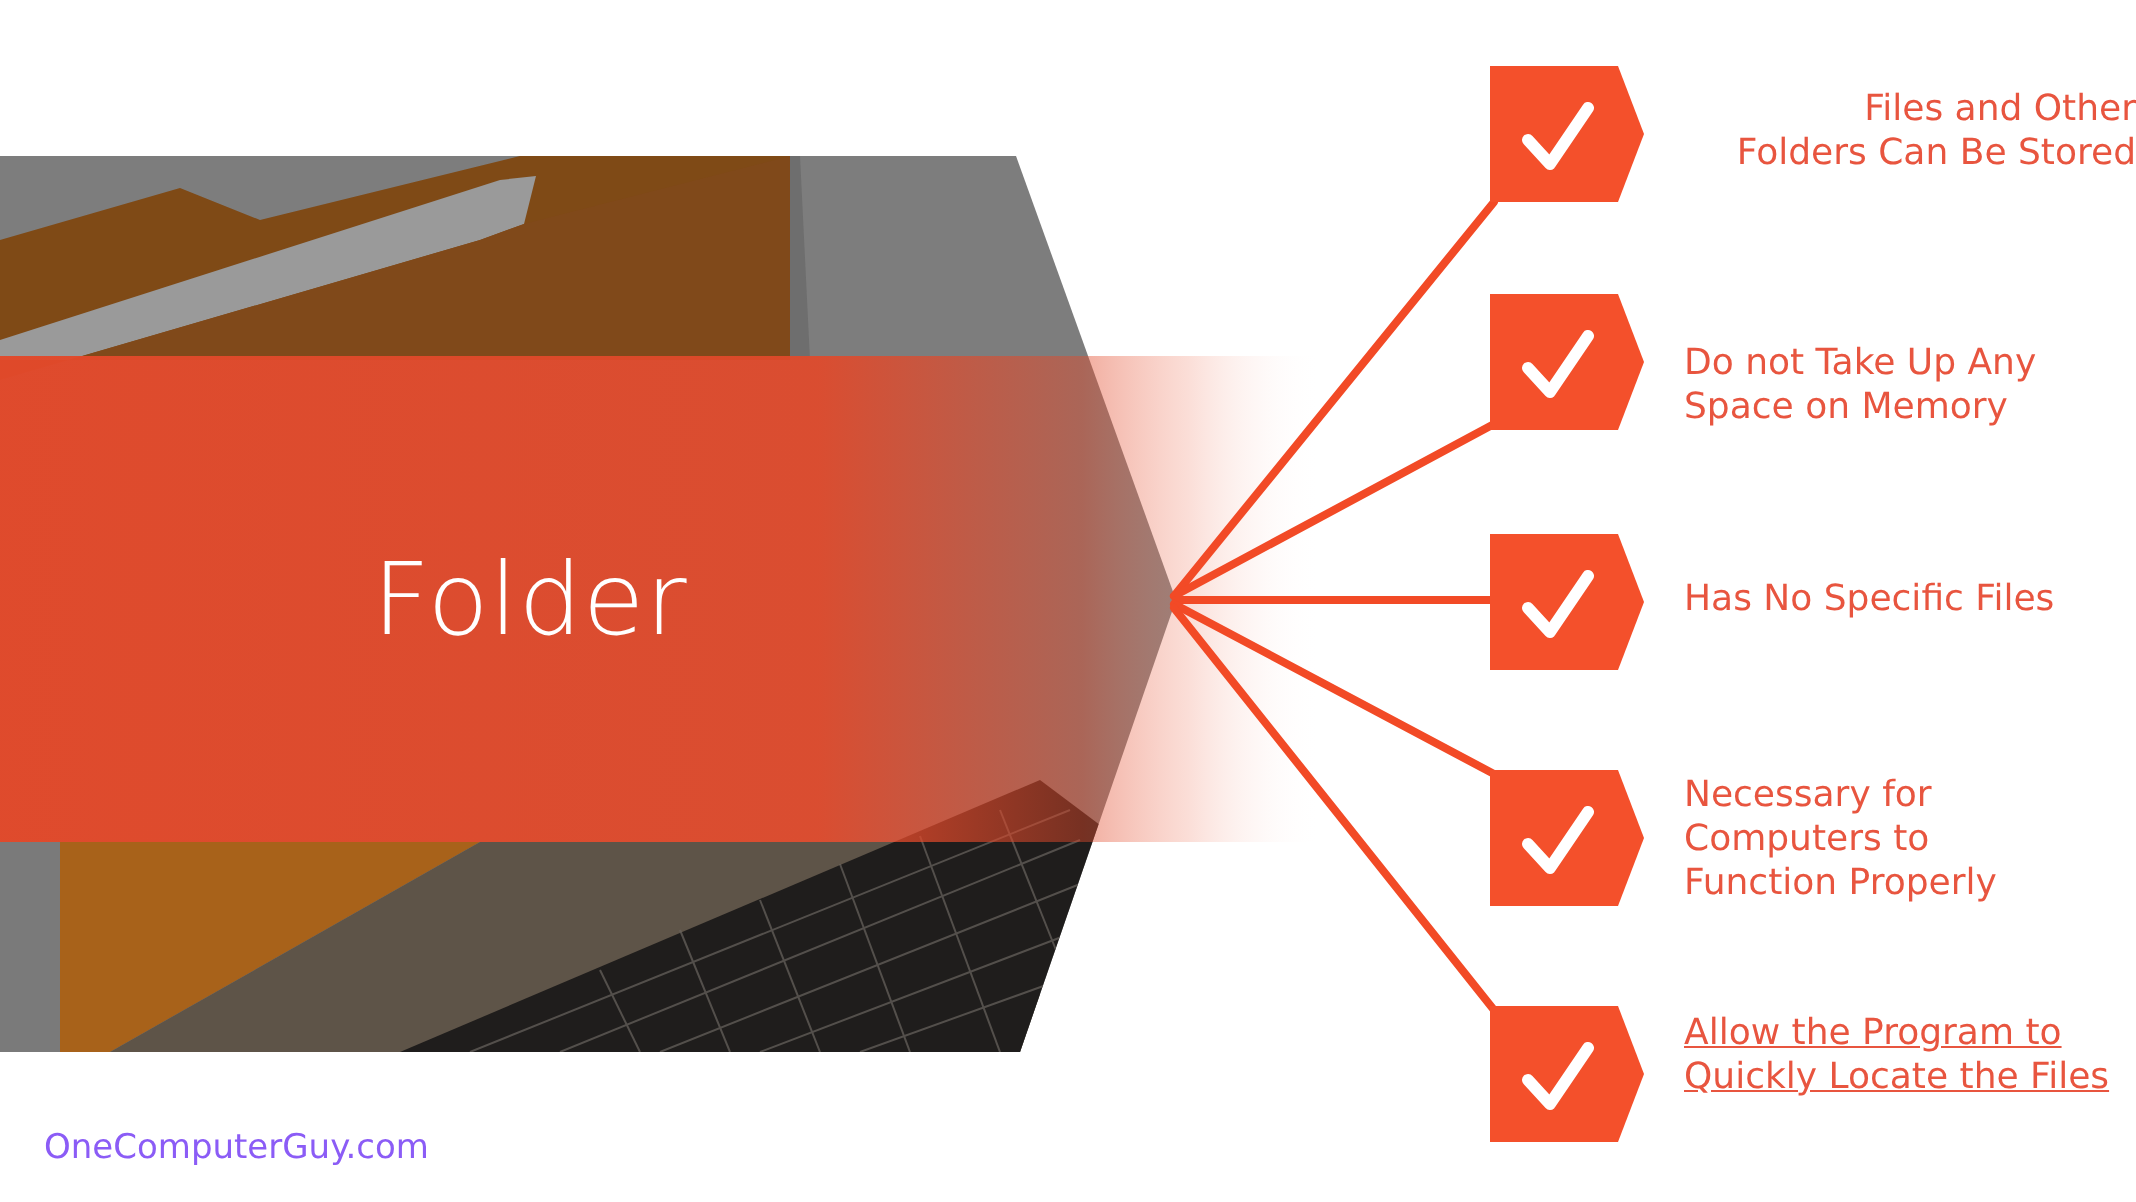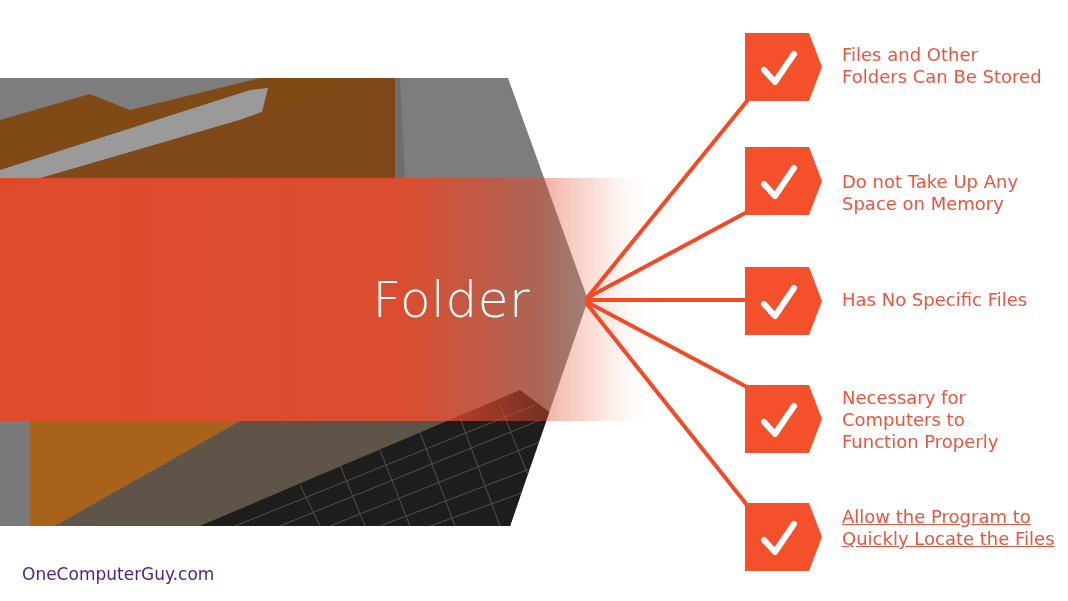--- a/index.html
+++ b/index.html
@@ -4,34 +4,34 @@
 <style>
   html, body { margin: 0; padding: 0; }
   body {
     width: 1068px; height: 601px; position: relative; overflow: hidden;
     background: #ffffff;
     font-family: "Liberation Sans", "DejaVu Sans", sans-serif;
   }
   #art { position: absolute; left: 0; top: 0; }
   .title {
     position: absolute; left: 0; width: 530px; top: 270px;
-    text-align: right; color: #ffffff;
+    text-align: center; color: #ffffff;
     font-family: "DejaVu Sans", sans-serif; font-weight: 300;
     font-size: 50px; line-height: 60px; letter-spacing: 0.5px;
   }
   .badge { position: absolute; left: 745px; width: 78px; height: 68px; }
   .badge svg { display: block; }
   .item-text {
     position: absolute; left: 842px; width: 226px;
     color: #e8553f; font-family: "DejaVu Sans", sans-serif;
     font-size: 18px; line-height: 22px; white-space: pre-line;
   }
   .watermark {
     position: absolute; left: 22px; top: 562px;
-    color: #4c1d95; font-family: "DejaVu Sans", sans-serif;
+    color: #8b5cf6; font-family: "DejaVu Sans", sans-serif;
     font-size: 17px; line-height: 24px;
   }
 </style>
 </head>
 <body>
 
 <svg id="art" width="1068" height="601" viewBox="0 0 1068 601">
   <defs>
     <clipPath id="hexclip">
       <polygon points="0,78 508,78 588,300 510,526 0,526"></polygon>
@@ -113,21 +113,21 @@
     <polyline points="19,37 30,49 49,21" fill="none" stroke="#ffffff" stroke-width="6" stroke-linecap="round" stroke-linejoin="round"></polyline>
   </svg>
 </div>
 <div class="badge" style="top:503px;">
   <svg width="78" height="68" viewBox="0 0 78 68">
     <polygon points="0,0 64,0 77,34 64,68 0,68" fill="#f4502b"></polygon>
     <polyline points="19,37 30,49 49,21" fill="none" stroke="#ffffff" stroke-width="6" stroke-linecap="round" stroke-linejoin="round"></polyline>
   </svg>
 </div>
 
-<div class="item-text" style="top:44px;">Files and Other
+<div class="item-text" style="top:44px;text-align:right;">Files and Other
 Folders Can Be Stored</div>
 <div class="item-text" style="top:161px;margin-top:10px;">Do not Take Up Any
 Space on Memory</div>
 <div class="item-text" style="top:289px;">Has No Specific Files</div>
 <div class="item-text" style="top:387px;">Necessary for
 Computers to
 Function Properly</div>
 <div class="item-text" style="top:506px;text-decoration:underline;">Allow the Program to
 Quickly Locate the Files</div>
 

